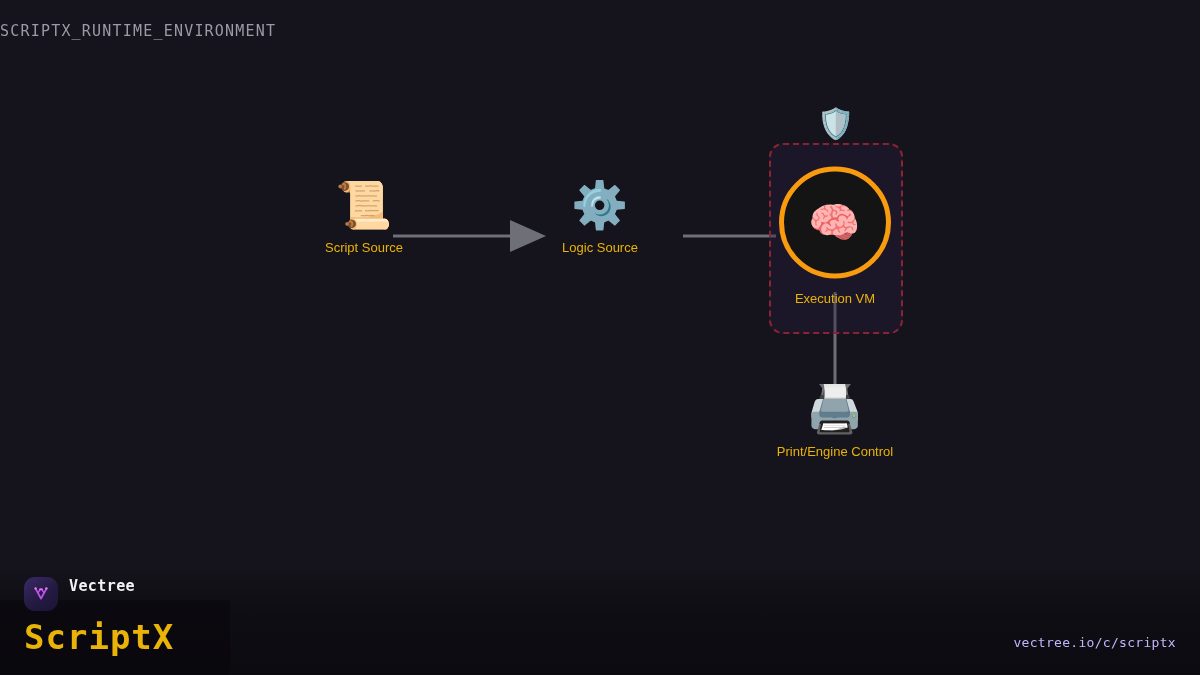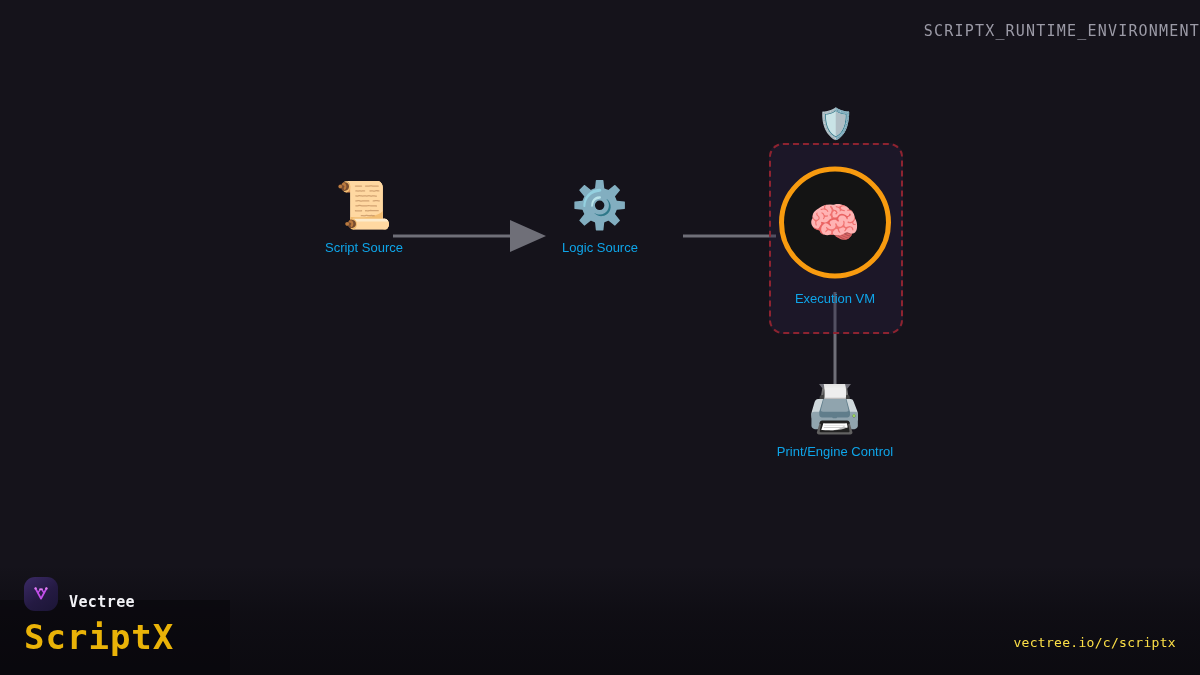--- a/index.html
+++ b/index.html
@@ -31,21 +31,21 @@
     background: rgba(8,7,11,0.6);
     pointer-events: none;
   }
 
   
   .diagram-title {
     position: absolute;
     top: 22px;
     left: 0;
     width: 1200px;
-    text-align: right;
+    text-align: left;
     font-family: "DejaVu Sans Mono", "Liberation Mono", monospace;
     font-size: 15px;
     letter-spacing: 1.2px;
     color: #9b9aa6;
   }
 
   
   .canvas {
     position: absolute;
     inset: 0;
@@ -90,21 +90,21 @@
     font-size: 46px;
     line-height: 1;
     height: 56px;
     display: flex;
     align-items: center;
     justify-content: center;
   }
   .node .label {
     margin-top: 7px;
     font-size: 13px;
-    color: #0ea5e9;
+    color: #eab308;
     text-align: right;
     white-space: nowrap;
   }
 
   .node-ringed .glyph {
     width: 112px;
     height: 112px;
     border-radius: 50%;
     background: #141414;
     border: 5px solid #f89b0f;
@@ -113,21 +113,21 @@
   .node-ringed .label { margin-top: 12px; }
 
   
   .footer { position: absolute; left: 0; bottom: 0; width: 1200px; }
 
   .brand-row {
     position: absolute;
     left: 24px;
     bottom: 64px;
     display: flex;
-    align-items: flex-end;
+    align-items: flex-start;
     gap: 11px;
   }
   .brand-logo {
     width: 34px; height: 34px;
     border-radius: 11px;
     background: linear-gradient(145deg, #3b2a66 0%, #241a42 55%, #1b1536 100%);
     display: flex; align-items: center; justify-content: center;
   }
   .brand-name {
     font-family: "DejaVu Sans Mono", "Liberation Mono", monospace;
@@ -145,21 +145,21 @@
     font-weight: bold;
     color: #eab308;
     letter-spacing: 1px;
   }
   .footer-url {
     position: absolute;
     right: 24px;
     bottom: 25px;
     font-family: "DejaVu Sans Mono", "Liberation Mono", monospace;
     font-size: 13px;
-    color: #fde047;
+    color: #c4b5fd;
     letter-spacing: 0.3px;
   }
 </style>
 </head>
 <body>
 
 <div class="bg-band"></div>
 <div class="bg-corner"></div>
 
 <div class="diagram-title">SCRIPTX_RUNTIME_ENVIRONMENT</div>

